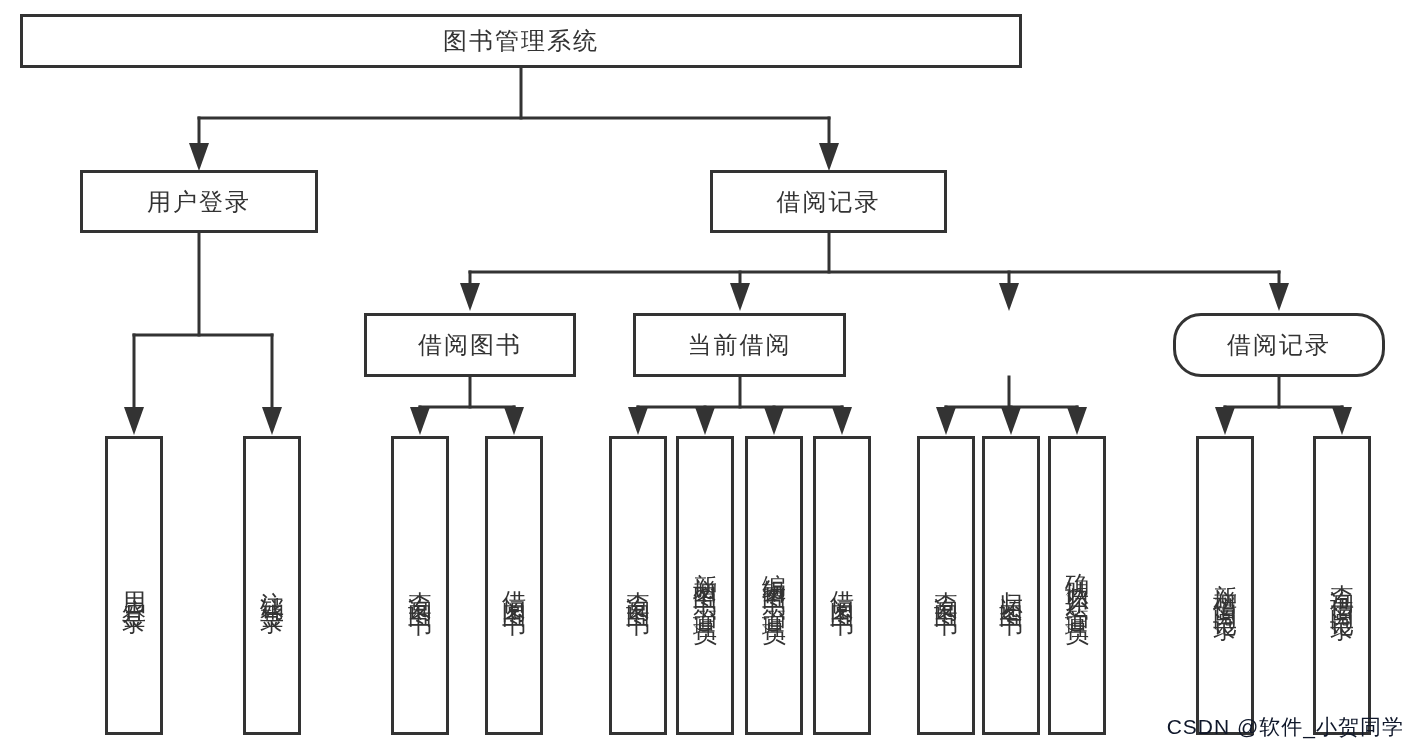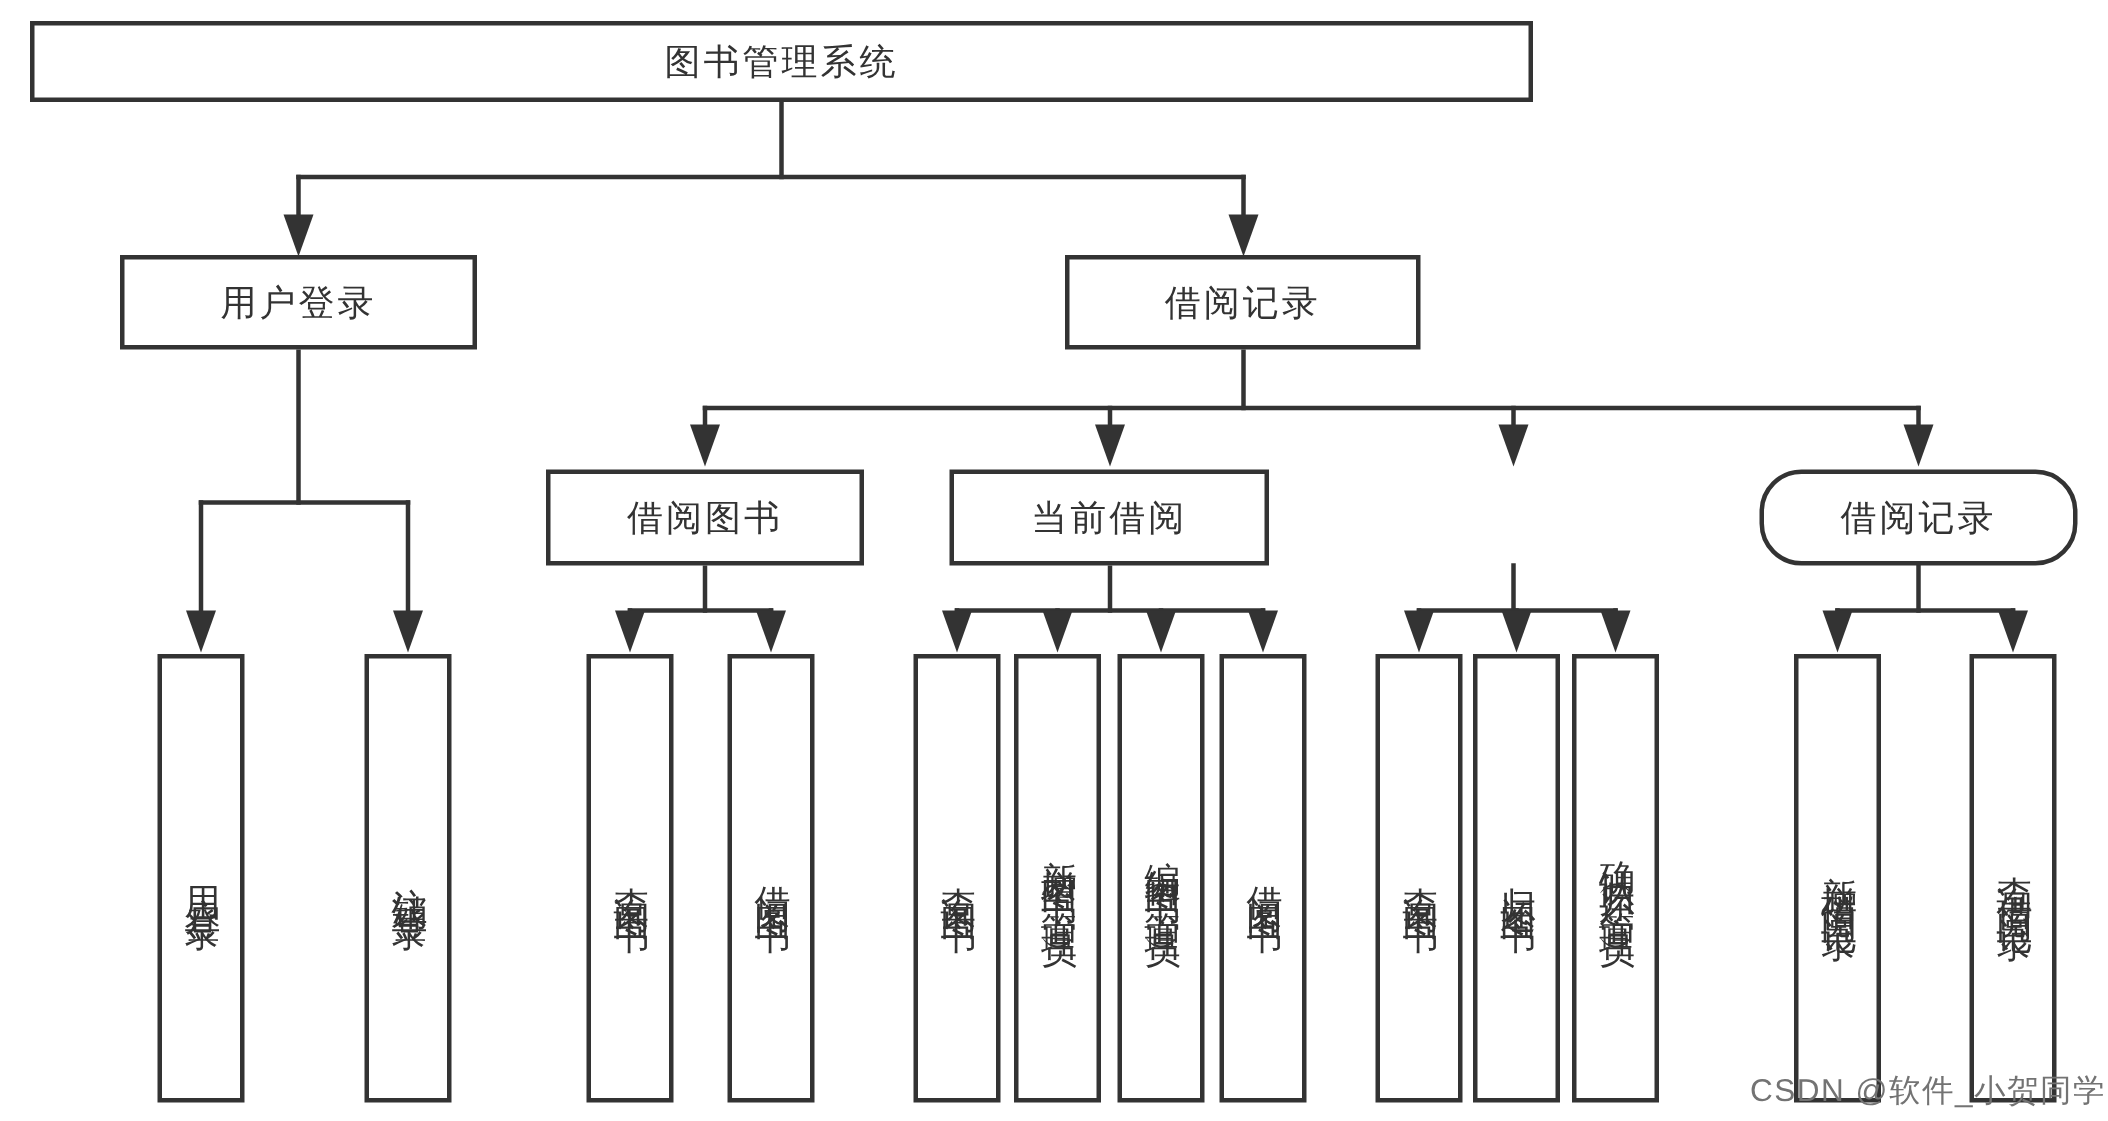--- a/index.html
+++ b/index.html
@@ -50,21 +50,21 @@
     line-height: 1;
     letter-spacing: 7px;
     color: #333333;
   }
   #watermark {
     position: absolute;
     right: 1px;
     bottom: 6px;
     font-size: 21px;
     letter-spacing: 1px;
-    color: #737373;
+    color: #0f172a;
     z-index: 5;
     white-space: nowrap;
   }
 </style>
 </head>
 <body>
 
 <div id="canvas">
 
   <svg id="connectors" viewBox="0 0 1405 747" xmlns="http://www.w3.org/2000/svg">

